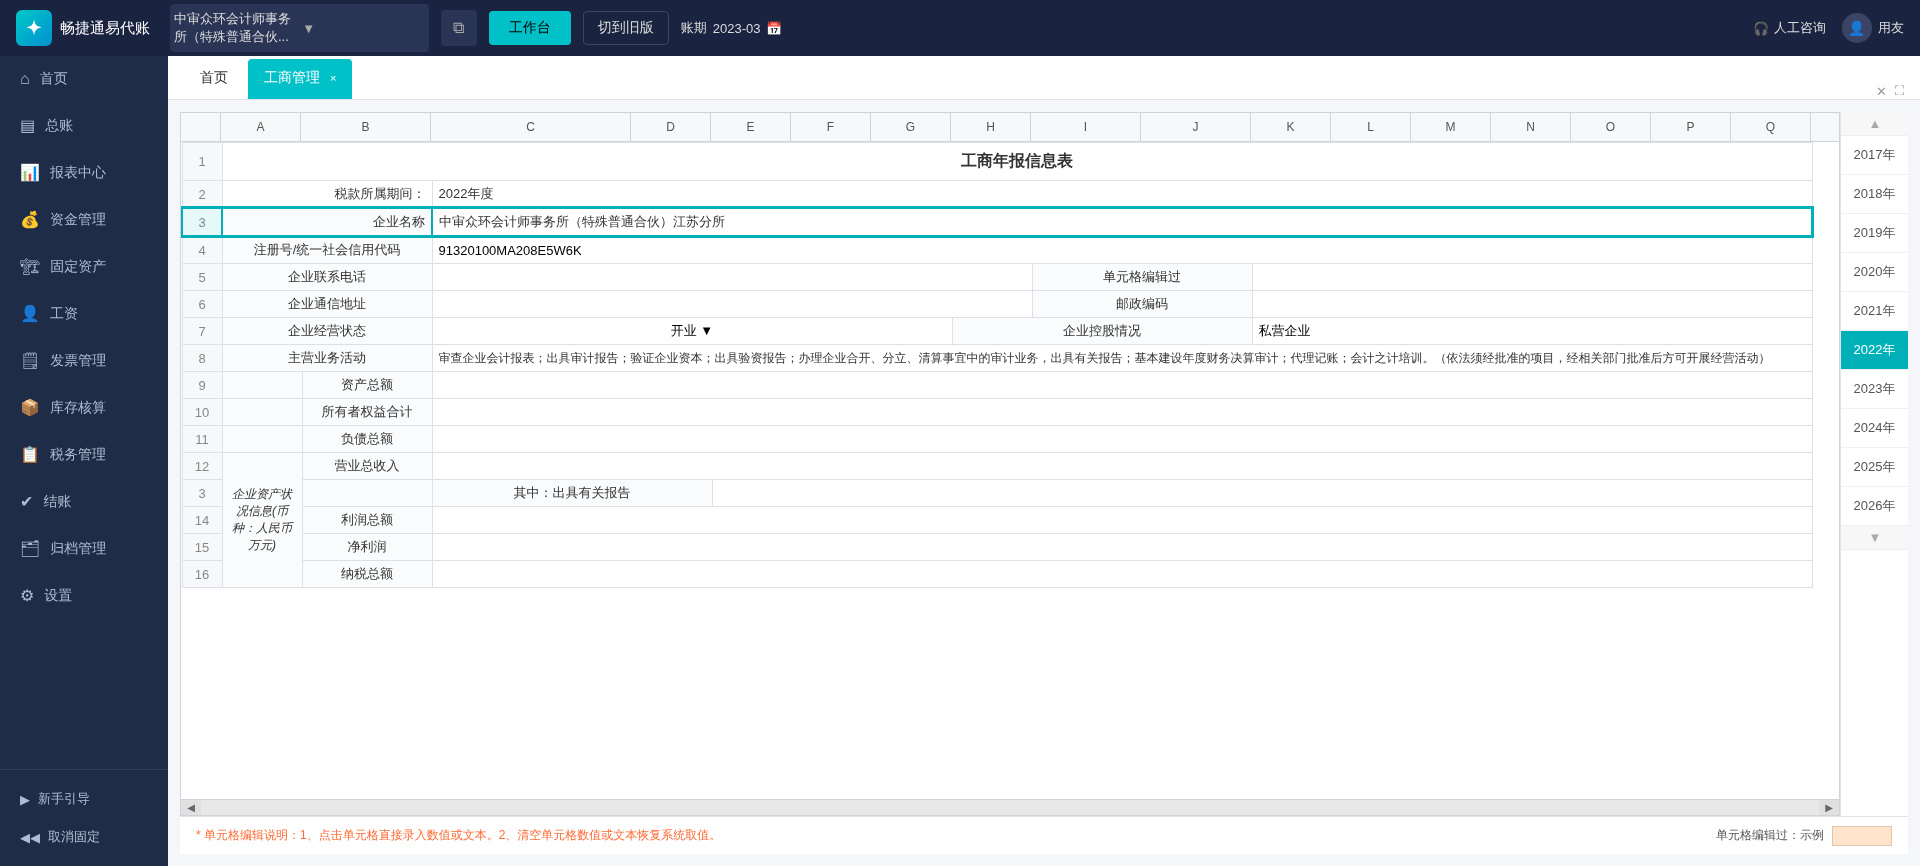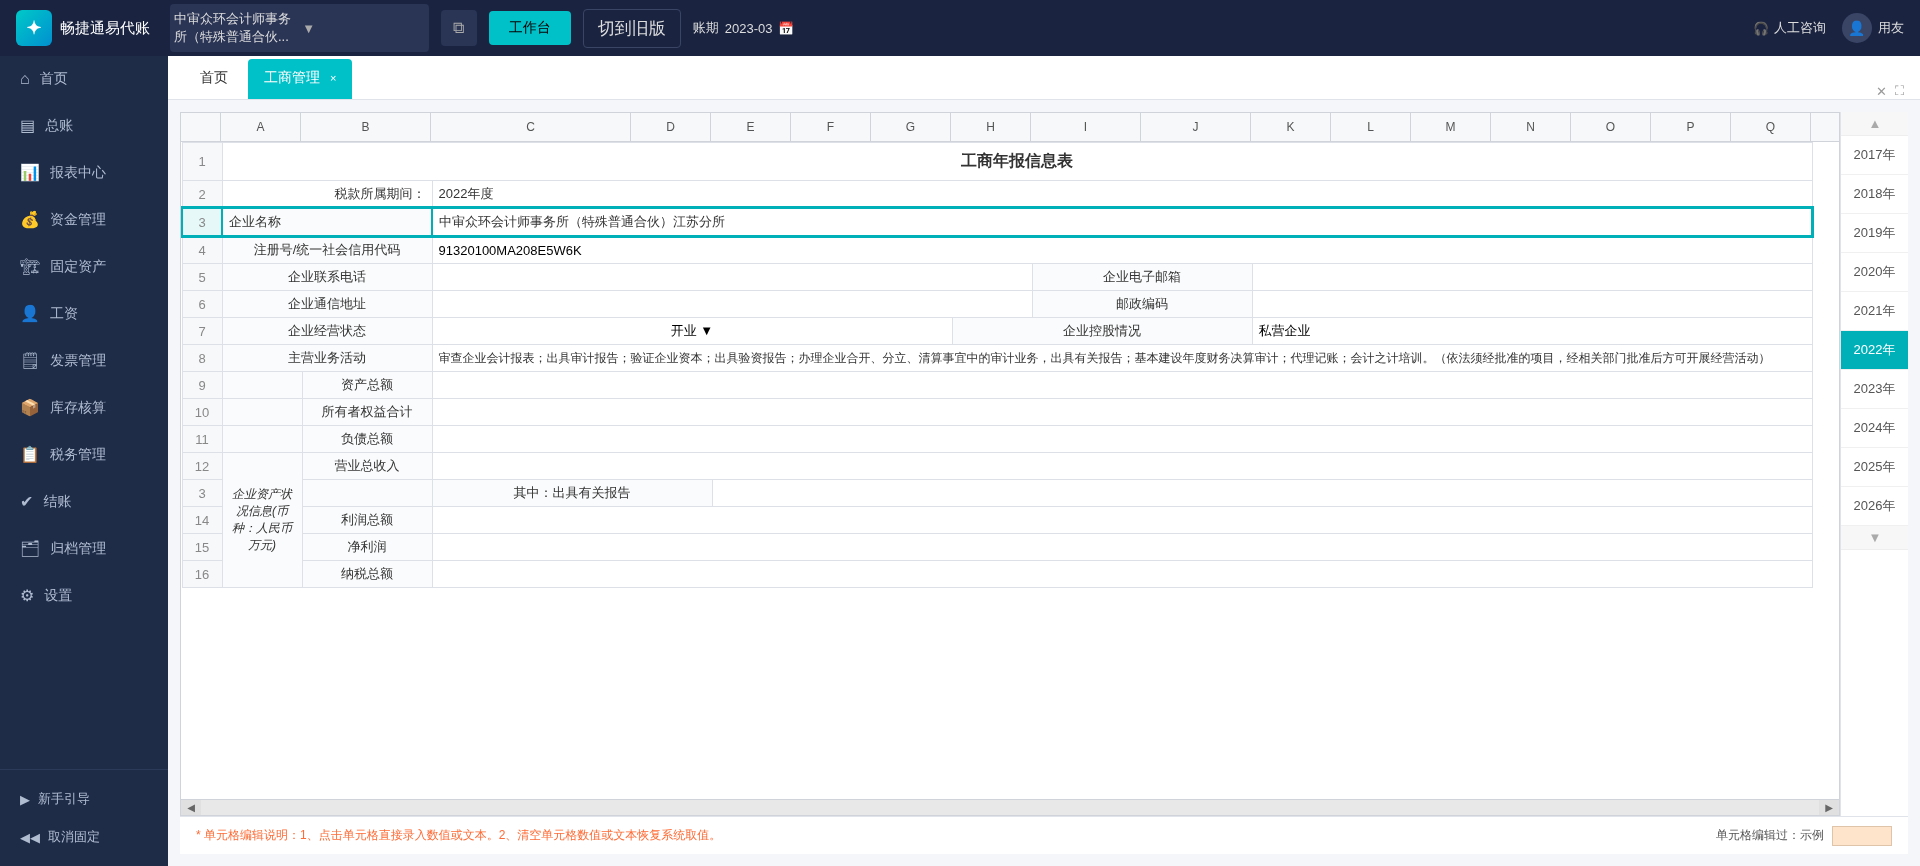--- a/index.html
+++ b/index.html
@@ -40,21 +40,21 @@
       width: 36px; height: 36px; background: #2a3556; border-radius: 4px;
       display: flex; align-items: center; justify-content: center; cursor: pointer;
       color: #aaa; font-size: 16px;
     }
     .workbench-btn {
       background: #00c0c8; color: #000000; border: none; border-radius: 4px;
       padding: 8px 20px; font-size: 14px; cursor: pointer; white-space: nowrap;
     }
     .old-ver-btn {
       background: transparent; color: #ddd; border: 1px solid #3a4566;
-      border-radius: 4px; padding: 7px 14px; font-size: 17px; cursor: pointer;
+      border-radius: 4px; padding: 7px 14px; font-size: 14px; cursor: pointer;
     }
     .period-area {
       display: flex; align-items: center; gap: 6px; color: #ddd; white-space: nowrap;
     }
     .spacer { flex: 1; }
     .right-actions { display: flex; align-items: center; gap: 16px; }
     .service-btn { display: flex; align-items: center; gap: 4px; color: #ddd; cursor: pointer; }
     .user-area { display: flex; align-items: center; gap: 6px; color: #ddd; cursor: pointer; }
     .user-avatar {
       width: 30px; height: 30px; background: #3a4566; border-radius: 50%;
@@ -373,35 +373,35 @@
               </tr>
 
               <tr>
                 <td class="row-num-cell">2</td>
                 <td colspan="2" style="text-align:right; color:#333;">税款所属期间：</td>
                 <td colspan="15" style="color:#333;">2022年度</td>
               </tr>
 
               <tr style="outline:2px solid #00b0b8;">
                 <td class="row-num-cell" style="background:#e6f9f8; border:2px solid #00b0b8;">3</td>
-                <td colspan="2" class="label-cell" style="border:2px solid #00b0b8; text-align:left;">企业名称</td>
+                <td colspan="2" class="label-cell" style="border:2px solid #00b0b8; text-align:right;">企业名称</td>
                 <td colspan="15" style="color:#333; border:2px solid #00b0b8;">中审众环会计师事务所（特殊普通合伙）江苏分所</td>
               </tr>
 
               <tr>
                 <td class="row-num-cell">4</td>
                 <td colspan="2" class="label-cell">注册号/统一社会信用代码</td>
                 <td colspan="15">91320100MA208E5W6K</td>
               </tr>
 
               <tr>
                 <td class="row-num-cell">5</td>
                 <td colspan="2" class="label-cell">企业联系电话</td>
                 <td colspan="6"></td>
-                <td colspan="2" class="label-cell">企业电子邮箱</td>
+                <td colspan="2" class="label-cell">单元格编辑过</td>
                 <td colspan="7"></td>
               </tr>
 
               <tr>
                 <td class="row-num-cell">6</td>
                 <td colspan="2" class="label-cell">企业通信地址</td>
                 <td colspan="6"></td>
                 <td colspan="2" class="label-cell">邮政编码</td>
                 <td colspan="7"></td>
               </tr>

